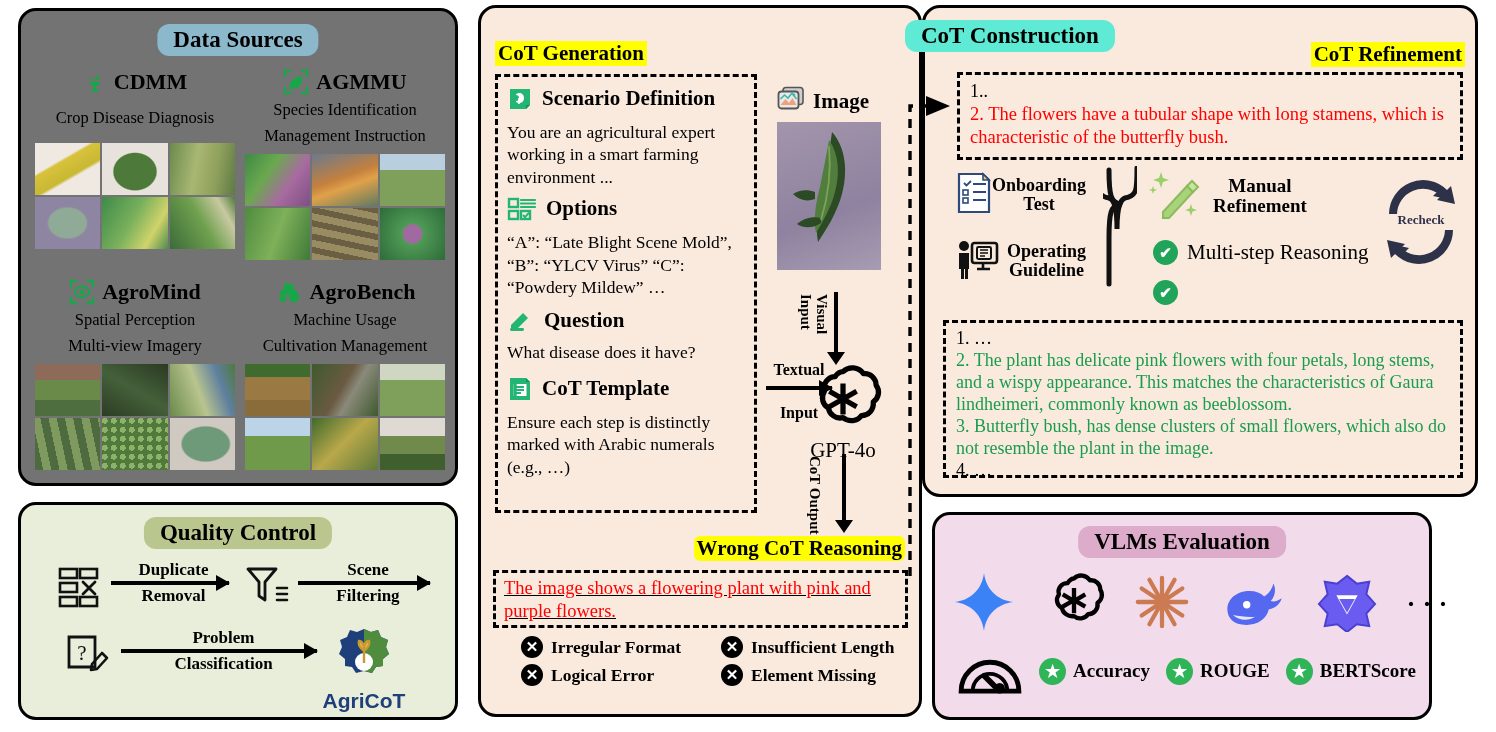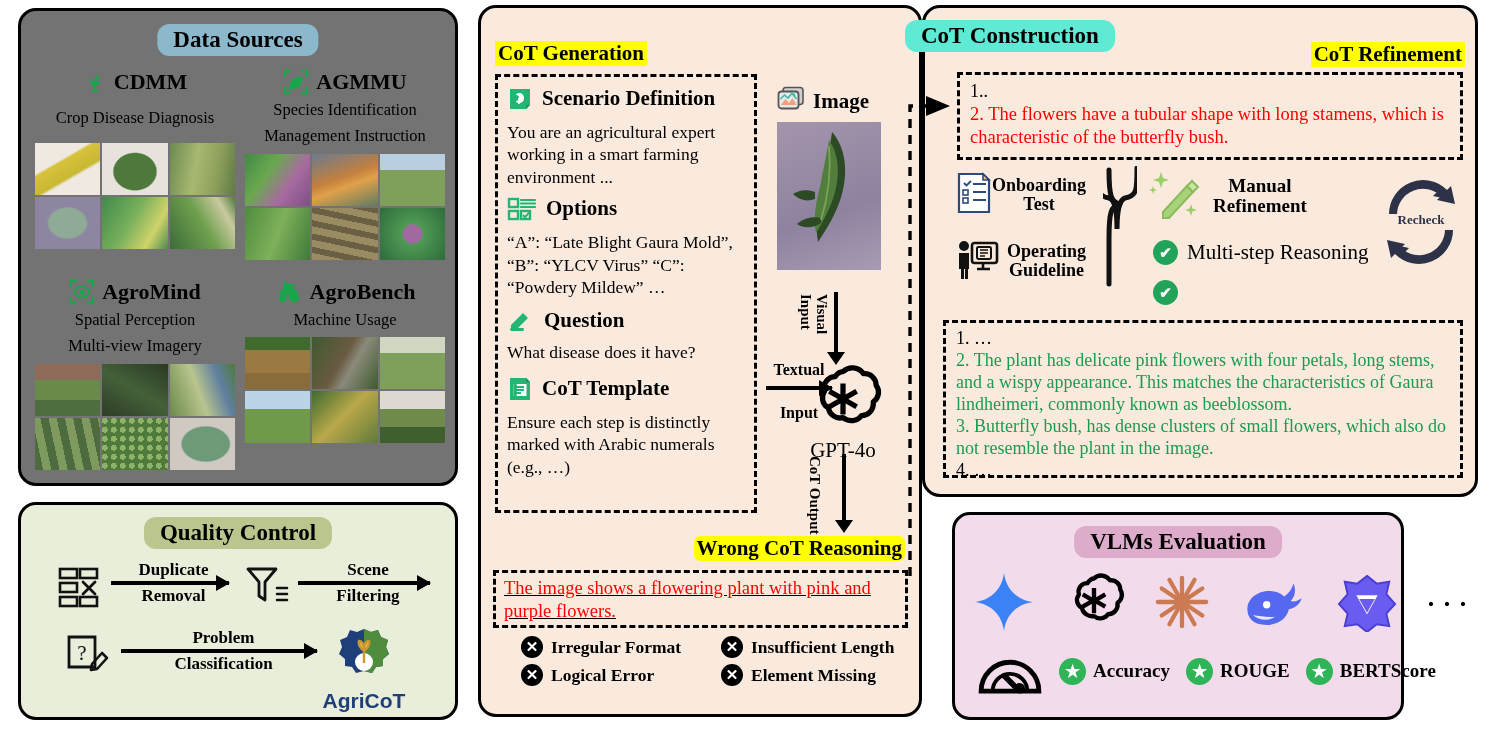--- a/index.html
+++ b/index.html
@@ -60,21 +60,21 @@
   .xmark { display:inline-flex; width:22px; height:22px; border-radius:50%; background:#000;
            color:#fff; align-items:center; justify-content:center; font-size:15px; font-weight:bold;
            font-family:"Liberation Sans", sans-serif; }
   .chk { display:inline-flex; width:25px; height:25px; border-radius:50%; background:#22a35a;
          color:#fff; align-items:center; justify-content:center; font-size:15px; font-weight:bold;
          font-family:"Liberation Sans", sans-serif; }
   .starbadge { display:inline-flex; width:27px; height:27px; border-radius:50%; background:#2fb457;
          color:#fff; align-items:center; justify-content:center; font-size:17px; }
 
   
-  #vlms { left:932px; top:512px; width:452px; height:208px; background:#f2dcec;margin-left:20px; }
+  #vlms { left:932px; top:512px; width:500px; height:208px; background:#f2dcec; }
   #vlms-title { top:11px; background:#ddaccb; }
   .metric { display:flex; align-items:center; gap:7px; font-weight:bold; font-size:19px; font-family:"Liberation Serif", serif; }
 
   .leafimg { background:#9a8ea3; }
 </style>
 </head>
 <body>
 
 <div class="panel" id="data-sources">
   <div class="panel-title center-title" id="ds-title">Data Sources</div>
@@ -155,20 +155,21 @@
           <rect x="9" y="5" width="10" height="8" rx="1.6" fill="#19a64a"></rect>
           <rect x="5" y="11" width="17" height="5" rx="1.6" fill="#19a64a"></rect>
           <path d="M9 3l5 3-5 3z" fill="#19a64a"></path>
           <circle cx="19" cy="18" r="5.2" fill="#19a64a"></circle>
           <circle cx="8" cy="19.5" r="3.4" fill="#19a64a"></circle>
         </svg>
       </span>
       <span>AgroBench</span>
     </div>
     <div class="ds-sub">Machine Usage</div>
+    <div class="ds-sub">Cultivation Management</div>
     <div class="imgrid" style="margin-top:6px;">
       <div class="cell" style="background:linear-gradient(#3f6b2e 0 25%,#9a7a42 25% 70%,#8a6b3a 70%);"></div>
       <div class="cell" style="background:linear-gradient(120deg,#3f5a2e,#6a5a42 45%,#8a8a7a 60%,#3f5a2e);"></div>
       <div class="cell" style="background:linear-gradient(#cfd6c2 0 30%,#7fa05a 30%);"></div>
       <div class="cell" style="background:linear-gradient(#bcd4e8 0 35%,#6f9a4a 35%);"></div>
       <div class="cell" style="background:linear-gradient(135deg,#3f6b2e,#b9a84a 48%,#5f7a3a);"></div>
       <div class="cell" style="background:linear-gradient(#ded9d2 0 35%,#6f8a4a 35% 70%,#3f5f2e 70%);"></div>
     </div>
   </div>
 </div>
@@ -253,21 +254,21 @@
           <svg viewBox="0 0 30 26" width="30" height="26">
             <rect x="2" y="3" width="9" height="8" fill="none" stroke="#22b573" stroke-width="2.4"></rect>
             <rect x="2" y="15" width="9" height="8" fill="none" stroke="#22b573" stroke-width="2.4"></rect>
             <rect x="14" y="15" width="9" height="8" fill="none" stroke="#22b573" stroke-width="2.4"></rect>
             <path d="M16 19l2 2.2 4-4.6" stroke="#22b573" stroke-width="2" fill="none"></path>
             <path d="M14 4h14M14 7.5h14M14 11h14" stroke="#22b573" stroke-width="2.2" stroke-linecap="round"></path>
           </svg>
         </span>
         <span>Options</span>
       </div>
-      <div class="blk-body">“A”: “Late Blight Gaura Mold”, “B”: “YLCV Virus” “C”: “Powdery Mildew” …</div>
+      <div class="blk-body">“A”: “Late Blight Scene Mold”, “B”: “YLCV Virus” “C”: “Powdery Mildew” …</div>
 
       <div class="blk-title" style="margin-top:10px;">
         <span style="flex:0 0 auto;">
           <svg viewBox="0 0 28 24" width="28" height="24">
             <path d="M4 17L16 5l5 5L9 22H4z" fill="#22b573"></path>
             <rect x="3" y="20" width="14" height="3" rx="1.4" fill="#22b573"></rect>
           </svg>
         </span>
         <span>Question</span>
       </div>

